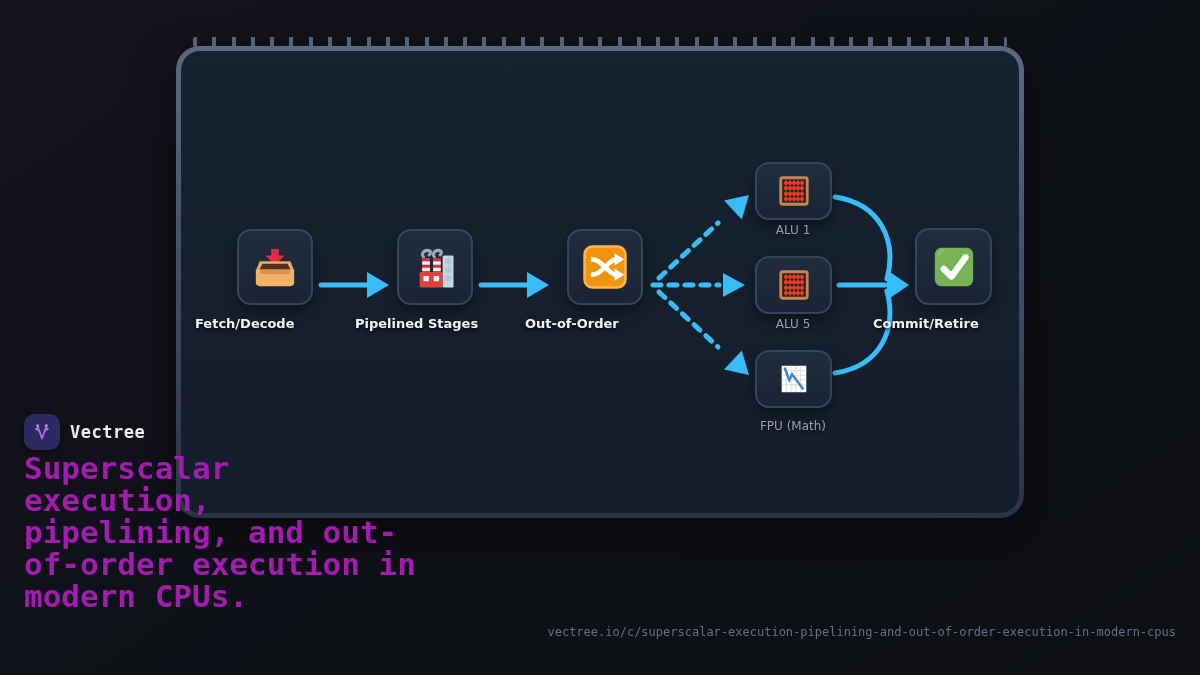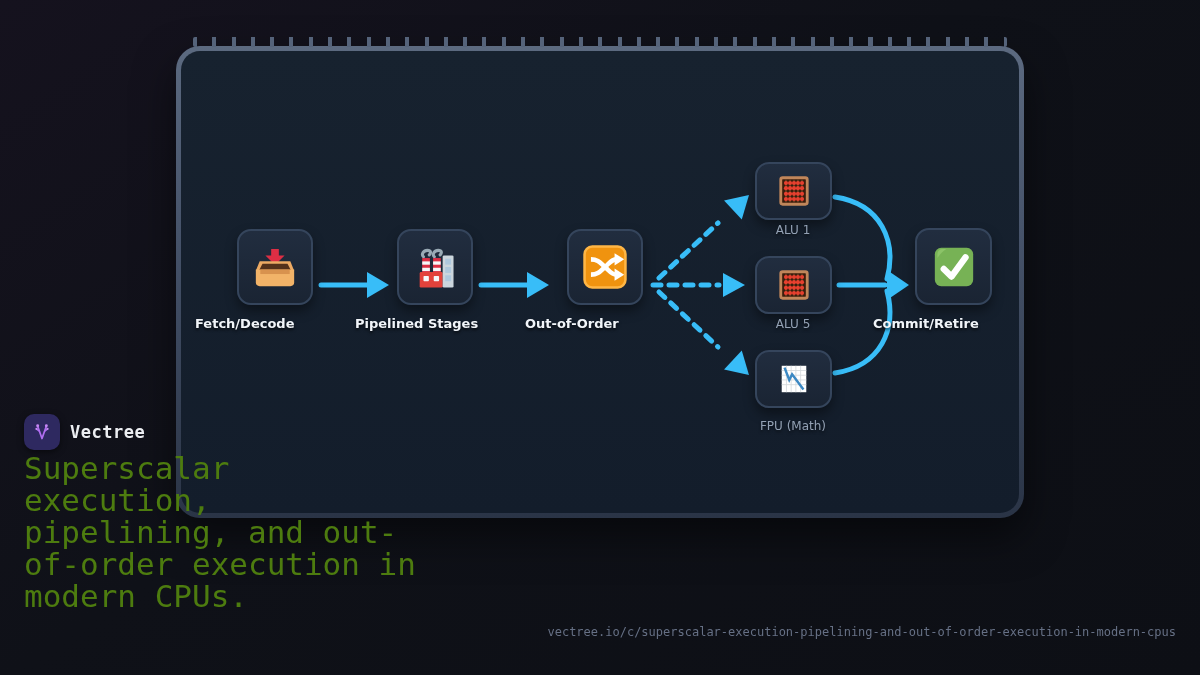--- a/index.html
+++ b/index.html
@@ -68,21 +68,21 @@
     box-shadow:0 2px 6px rgba(0,0,0,.5);
   }
   .brand-name{
     margin-left:10px;
     font-family:"DejaVu Sans Mono","Liberation Mono",monospace;
     font-size:17px;font-weight:bold;color:#eceef2;letter-spacing:.5px;
   }
   .hook{
     position:absolute;left:24px;top:452px;width:402px;
     font-family:"DejaVu Sans Mono","Liberation Mono",monospace;
-    font-size:31px;line-height:32px;font-weight:normal;color:#4d7c0f;
+    font-size:31px;line-height:32px;font-weight:bold;color:#a21caf;
   }
   .url{
     position:absolute;right:24px;top:625px;
     font-family:"DejaVu Sans Mono","Liberation Mono",monospace;
     font-size:12px;color:#667085;
   }
 </style>
 </head>
 <body>
 

